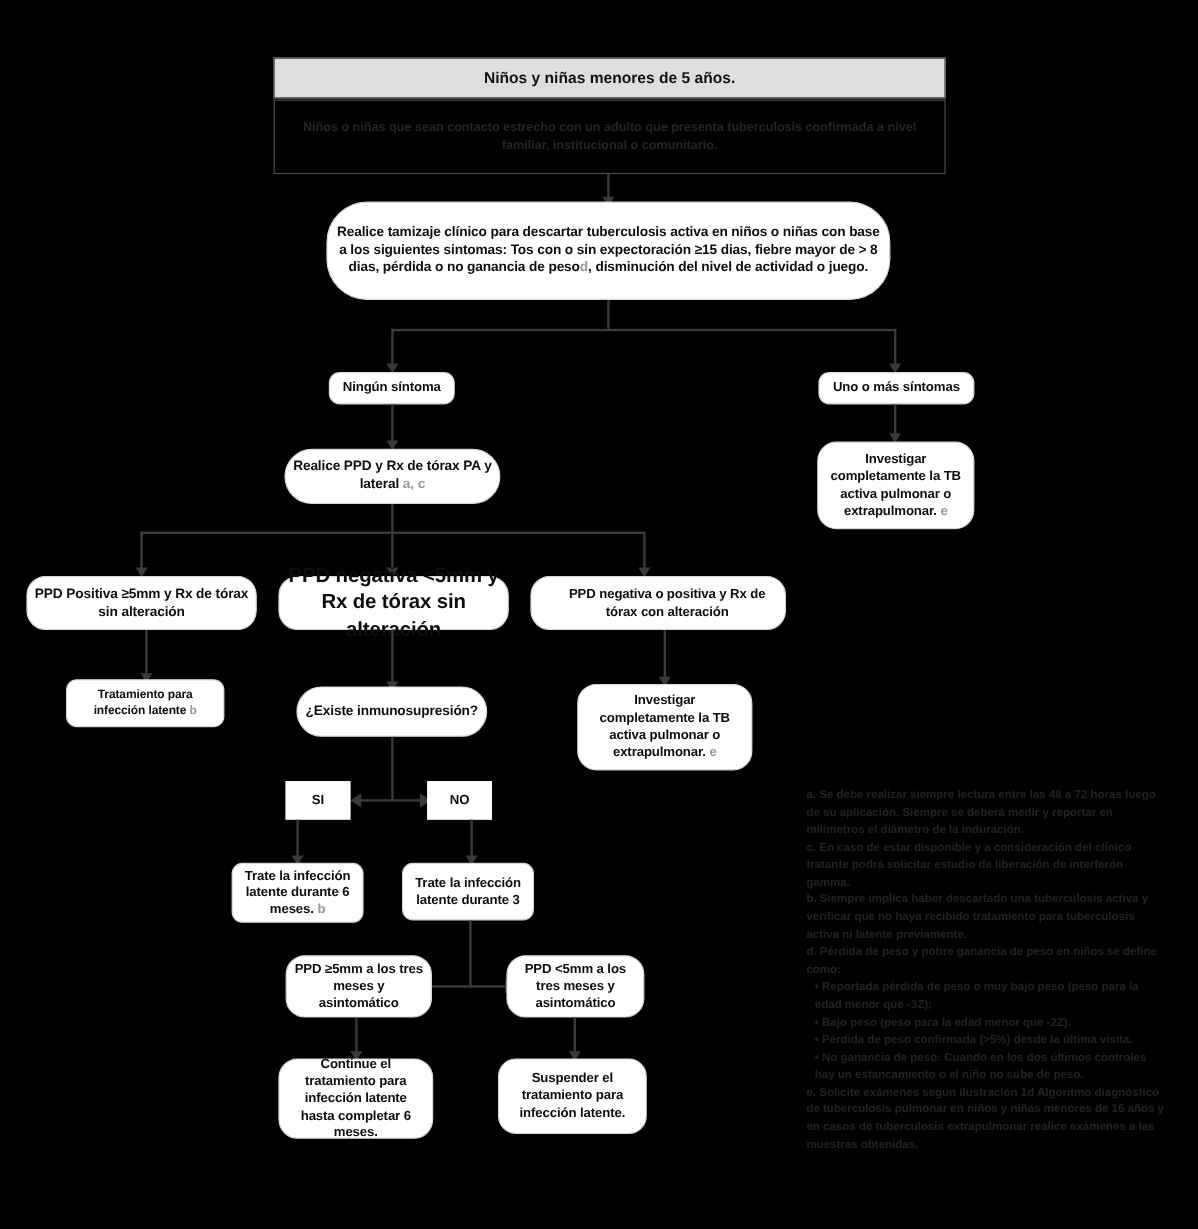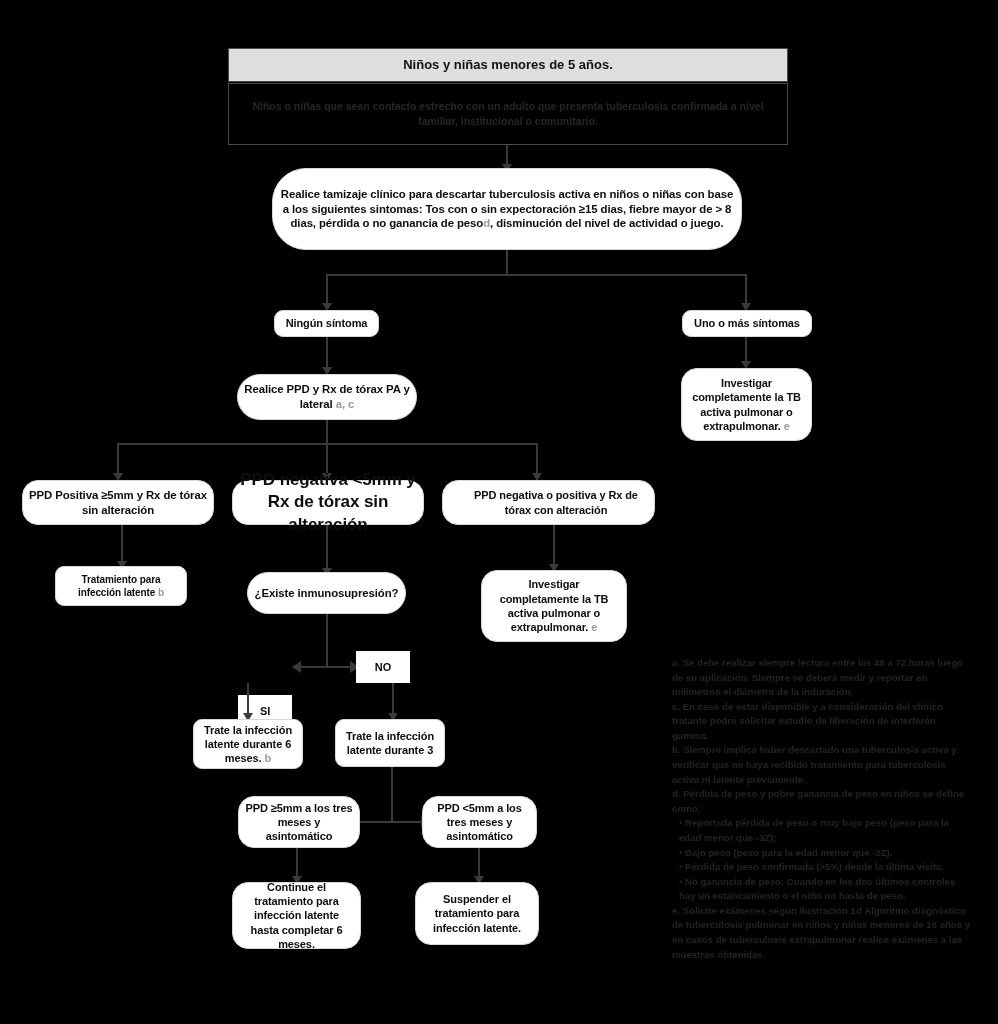--- a/index.html
+++ b/index.html
@@ -181,21 +181,21 @@
 
   <div class="node rounded-lg" style="left:481px; top:570px; width:146px; height:72px; font-size:11px;">
     <span class="txt"><span>Investigar completamente la TB activa pulmonar o extrapulmonar.</span> <span class="ref">e</span></span>
   </div>
 
   <div class="ln vl" style="left:326px; top:614px; height:53px;"></div>
   <div class="ln hl" style="left:296px; top:666px; width:61px;"></div>
   <div class="arw-l" style="left:292px; top:661px;"></div>
   <div class="arw-r" style="left:350px; top:661px;"></div>
 
-  <div class="node sq" style="left:238px; top:651px; width:54px; height:32px; font-size:11px;margin-top:44px;">
+  <div class="node sq" style="left:238px; top:651px; width:54px; height:32px; font-size:11px;">
     <span class="txt">SI</span>
   </div>
   <div class="node sq" style="left:356px; top:651px; width:54px; height:32px; font-size:11px;">
     <span class="txt">NO</span>
   </div>
 
   <div class="ln vl" style="left:247px; top:683px; height:32px;"></div>
   <div class="arw" style="left:243px; top:713px;"></div>
 
   <div class="ln vl" style="left:392px; top:683px; height:32px;"></div>
@@ -222,29 +222,29 @@
 
   <div class="ln vl" style="left:296px; top:848px; height:30px;"></div>
   <div class="arw" style="left:292px; top:876px;"></div>
 
   <div class="ln vl" style="left:478px; top:848px; height:30px;"></div>
   <div class="arw" style="left:474px; top:876px;"></div>
 
   <div class="node rounded-lg" style="left:232px; top:882px; width:129px; height:67px; font-size:11px;">
     <span class="txt">Continue el tratamiento para infección latente hasta  completar 6 meses.</span>
   </div>
-  <div class="node rounded-lg" style="left:415px; top:882px; width:124px; height:63px; font-size:11px;">
+  <div class="node rounded-lg" style="left:415px; top:882px; width:124px; height:63px; font-size:11px;border-radius:15px;">
     <span class="txt">Suspender el tratamiento para infección latente.</span>
   </div>
 
   <div id="footnotes">
     <p>a. Se debe realizar siempre lectura entre las 48 a 72 horas luego de su aplicación.  Siempre se deberá medir y reportar en milímetros el diámetro de la induración.</p>
     <p>c. En caso de estar disponible y a consideración del clínico tratante podrá solicitar estudio de liberación de interferón gamma.</p>
     <p>b. Siempre implica haber descartado una tuberculosis activa y verificar que no haya recibido tratamiento para tuberculosis activa ni latente previamente.</p>
     <p>d. Pérdida de peso y pobre ganancia de peso en niños se define como:</p>
     <p class="bullet">• Reportada pérdida de peso o muy bajo peso (peso para la edad menor que -3Z);</p>
     <p class="bullet">• Bajo peso (peso para la edad menor que -2Z).</p>
     <p class="bullet">• Pérdida de peso confirmada (&gt;5%) desde la última visita.</p>
-    <p class="bullet">• No ganancia de peso: Cuando en los dos  últimos controles hay un estancamiento o el niño no hasta de peso.</p>
+    <p class="bullet">• No ganancia de peso: Cuando en los dos  últimos controles hay un estancamiento o el niño no sube de peso.</p>
     <p>e. Solicite exámenes según ilustración 1d Algoritmo diagnóstico de tuberculosis pulmonar en niños y niñas menores de 16 años y en casos de tuberculosis extrapulmonar realice exámenes a las muestras obtenidas.</p>
   </div>
 
 </div>
 
 </body></html>

